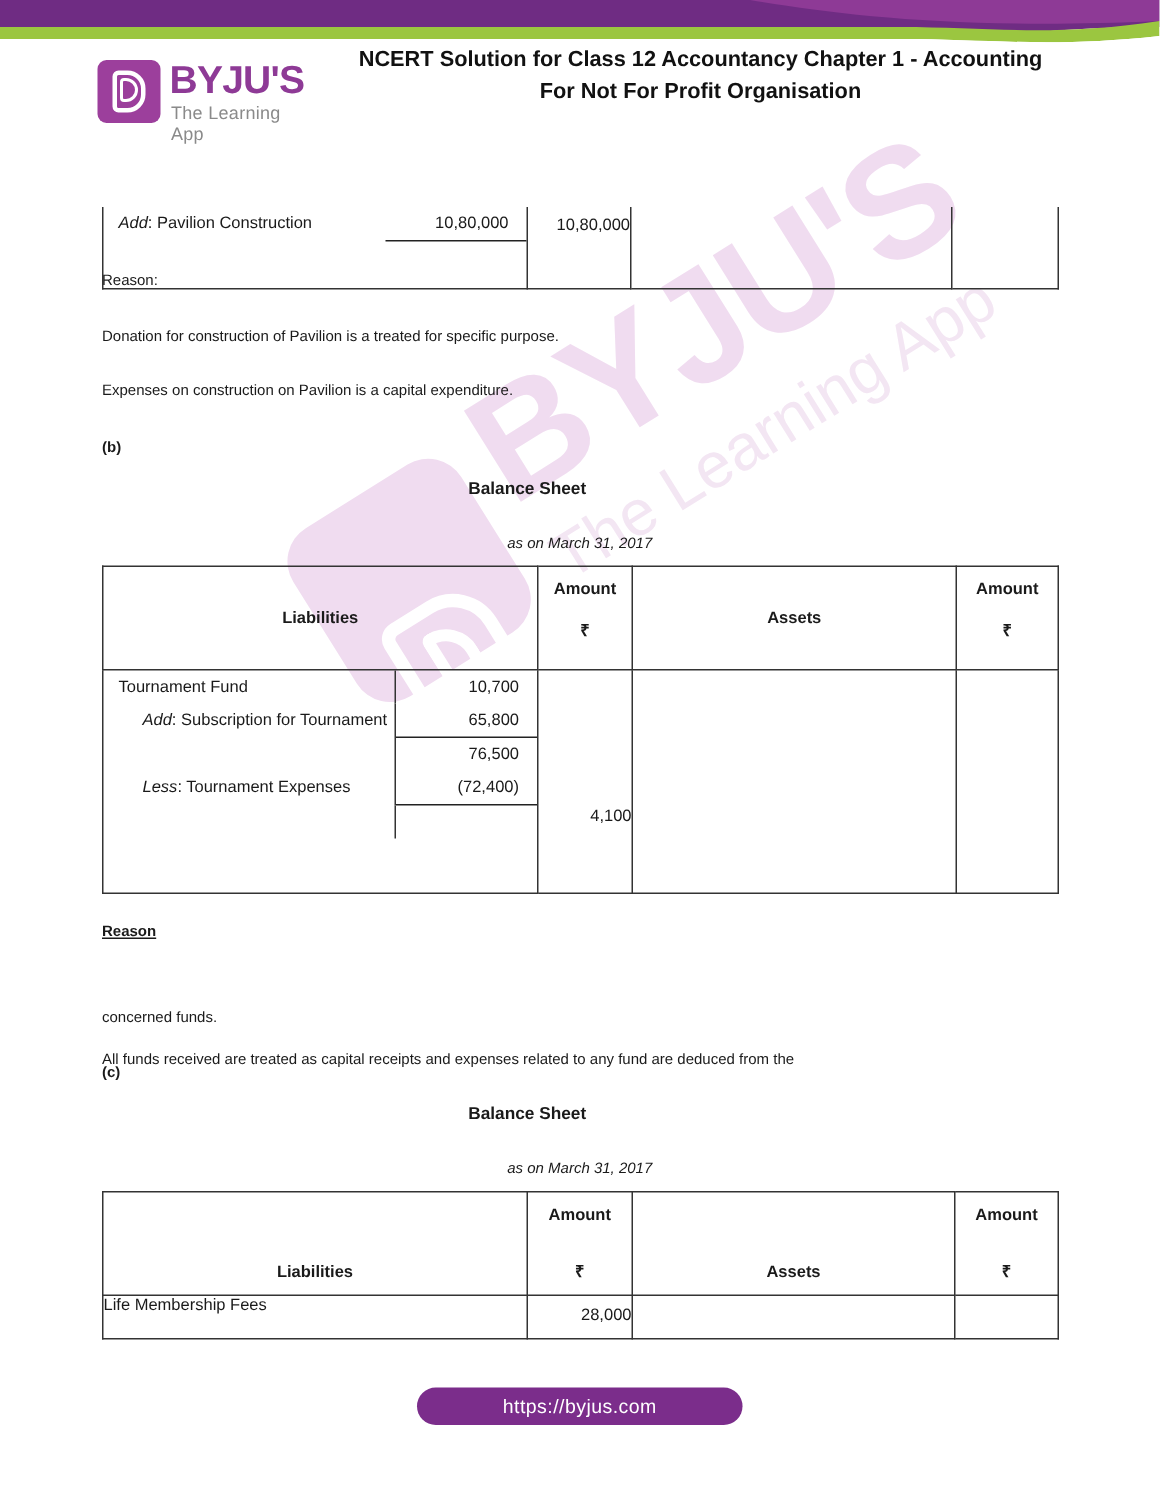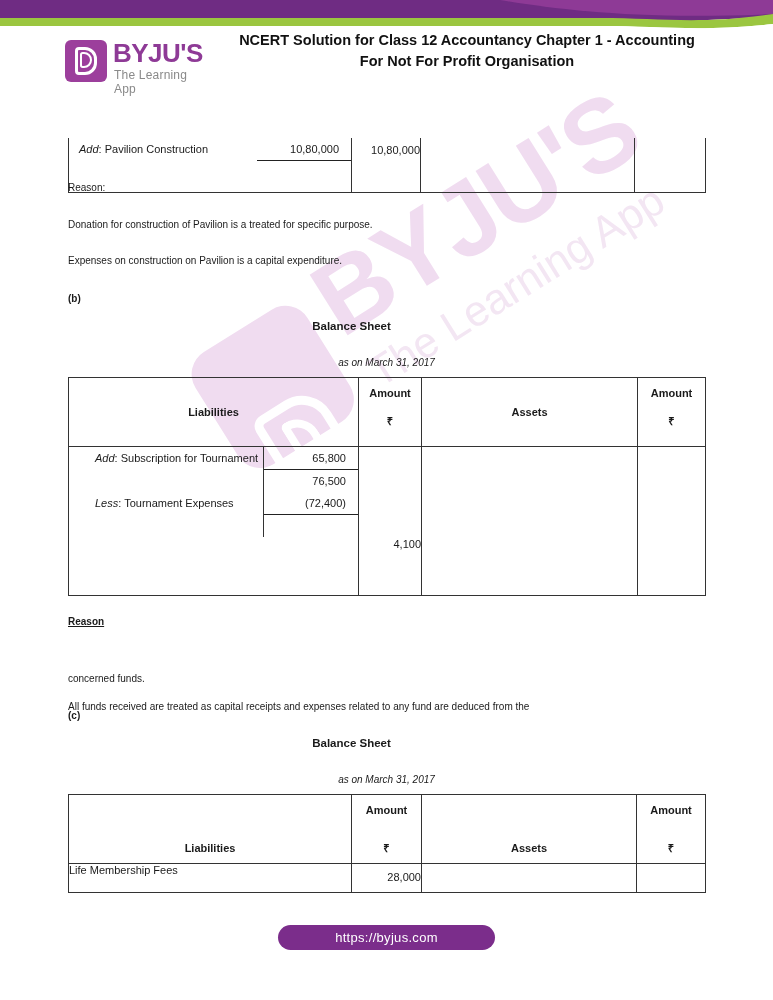--- a/index.html
+++ b/index.html
@@ -357,20 +357,26 @@
           <td class="ast-head" style="vertical-align:middle;">Assets</td>
           <td class="amt-head">
             <div style="line-height:1.3; padding-top:8px;">Amount</div>
             <div class="rs" style="line-height:1.3; padding-top:14px;">₹</div>
           </td>
         </tr>
         <tr>
           <td style="height:148px;">
             <table class="split">
               <tbody>
+                  <tr>
+                <td class="lbl">
+                  <i></i><span>Tournament Fund</span>
+                </td>
+                <td class="fig">10,700</td>
+              </tr>
               <tr>
                 <td class="lbl" style="padding-left:26px;">
                   <i>Add</i><span>: Subscription for Tournament</span>
                 </td>
                 <td class="fig">65,800</td>
               </tr>
               <tr>
                 <td class="lbl"></td>
                 <td class="fig rule-cell">76,500</td>
               </tr>

